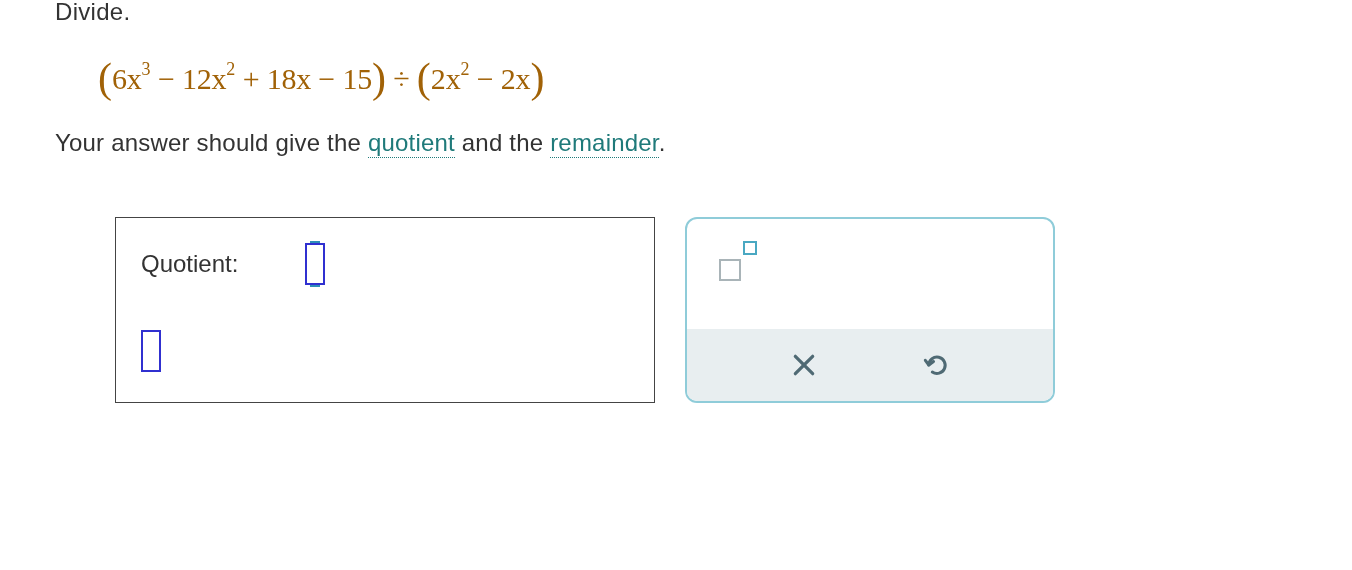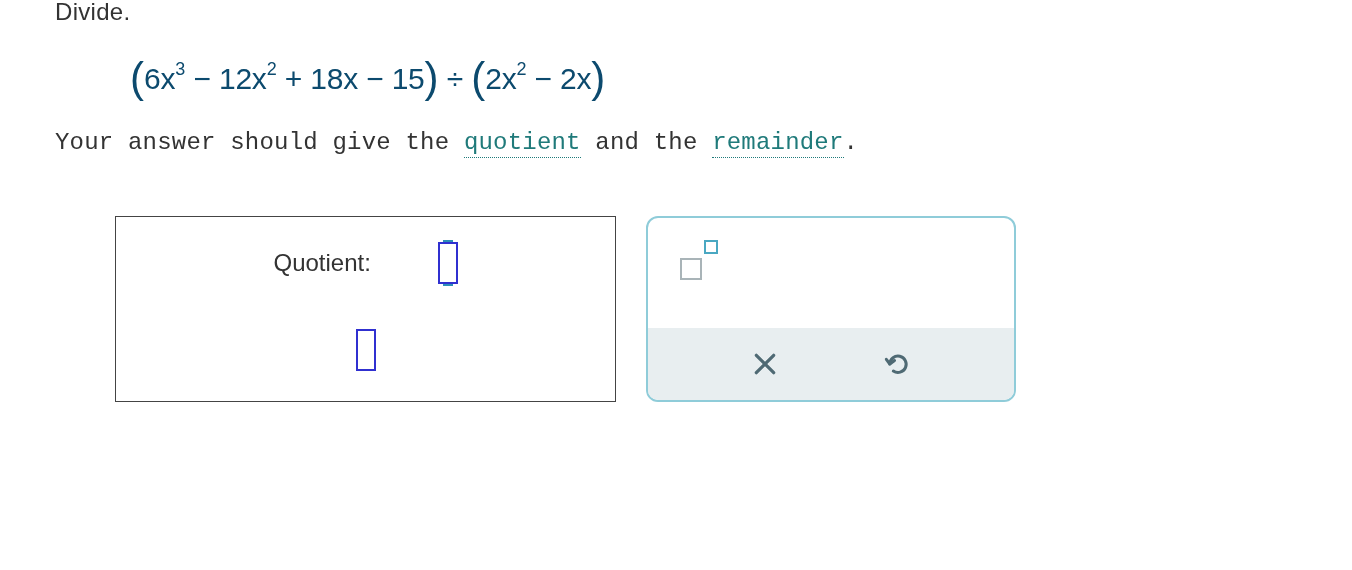--- a/index.html
+++ b/index.html
@@ -16,66 +16,64 @@
     padding: 0 55px;
     position: relative;
   }
   .instruction {
     font-size: 24px;
     color: #333;
     margin-top: -2px;
     letter-spacing: 0.3px;
   }
   .formula {
-    font-family: Liberation Sans, sans-serif;
+    font-family: Liberation Serif, serif;
     font-size: 30px;
-    color: #0c4a6e;
-    margin: 25px 0 25px 75px;
+    color: #a16207;
+    margin: 25px 0 25px 43px;
     white-space: nowrap;
   }
   .formula .paren {
     font-size: 42px;
     position: relative;
     top: 3px;
   }
   .formula sup {
     font-size: 18px;
     vertical-align: super;
     position: relative;
     top: -3px;
   }
   .formula .textpart { letter-spacing: -0.2px; }
   .hint {
     font-size: 24px;
     color: #333;
     margin-top: 30px;
     letter-spacing: 0.2px;
-    font-family: Liberation Mono, monospace;
   }
   .link {
     color: #1f7a7a;
     text-decoration: none;
     border-bottom: 1.5px dotted #1f7a7a;
     padding-bottom: 1px;
   }
   .answer-row {
     display: flex;
     gap: 30px;
     margin-top: 60px;
     margin-left: 60px;
     align-items: stretch;
   }
   .answer-box {
     border: 1.5px solid #444;
     padding: 25px 25px 30px 25px;
-    width: 501px;
+    width: 540px;
     display: flex;
     flex-direction: column;
     gap: 45px;
-    align-items: center;
   }
   .answer-line {
     display: flex;
     align-items: center;
     gap: 24px;
   }
   .answer-label {
     font-size: 24px;
     color: #333;
     width: 140px;

